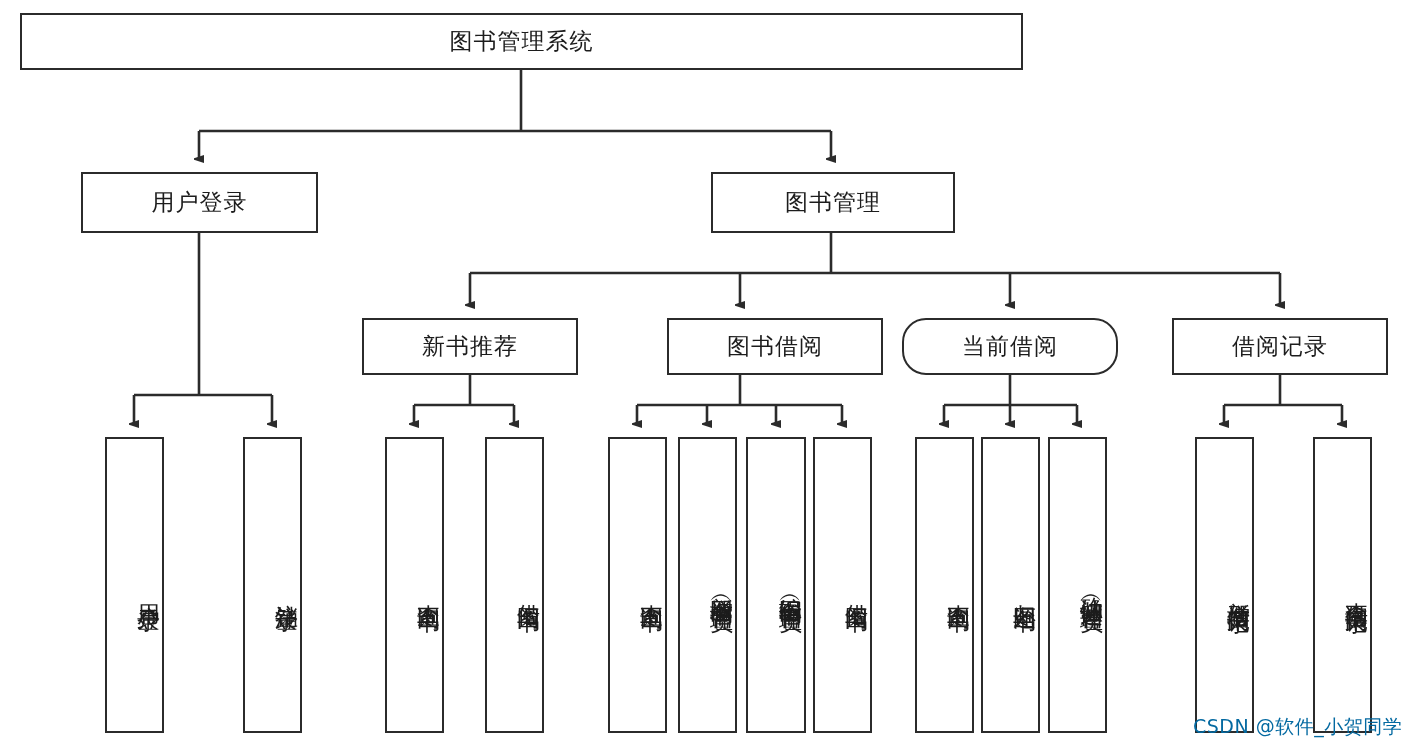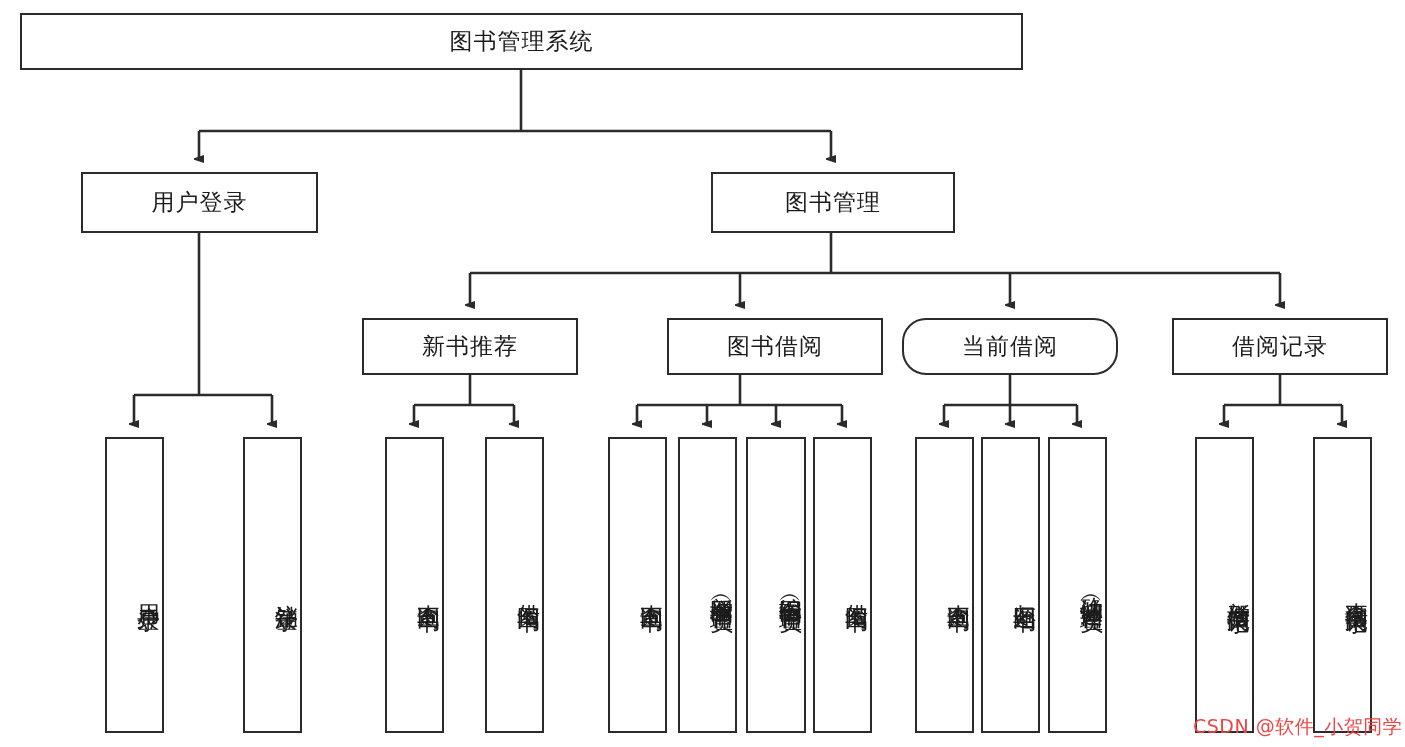--- a/index.html
+++ b/index.html
@@ -50,21 +50,21 @@
     justify-content: center;
     padding-top: 10px;
   }
   .node.v.tall {
     align-items: flex-start;
     padding-top: 6px;
   }
   .watermark {
     position: absolute;
     font-size: 19px;
-    color: #ef4444;
+    color: #0369a1;
     letter-spacing: 0.5px;
     white-space: nowrap;
     font-family: "DejaVu Sans", "Liberation Sans", sans-serif;
   }
 </style>
 </head>
 <body>
 
 <div id="canvas">
 

